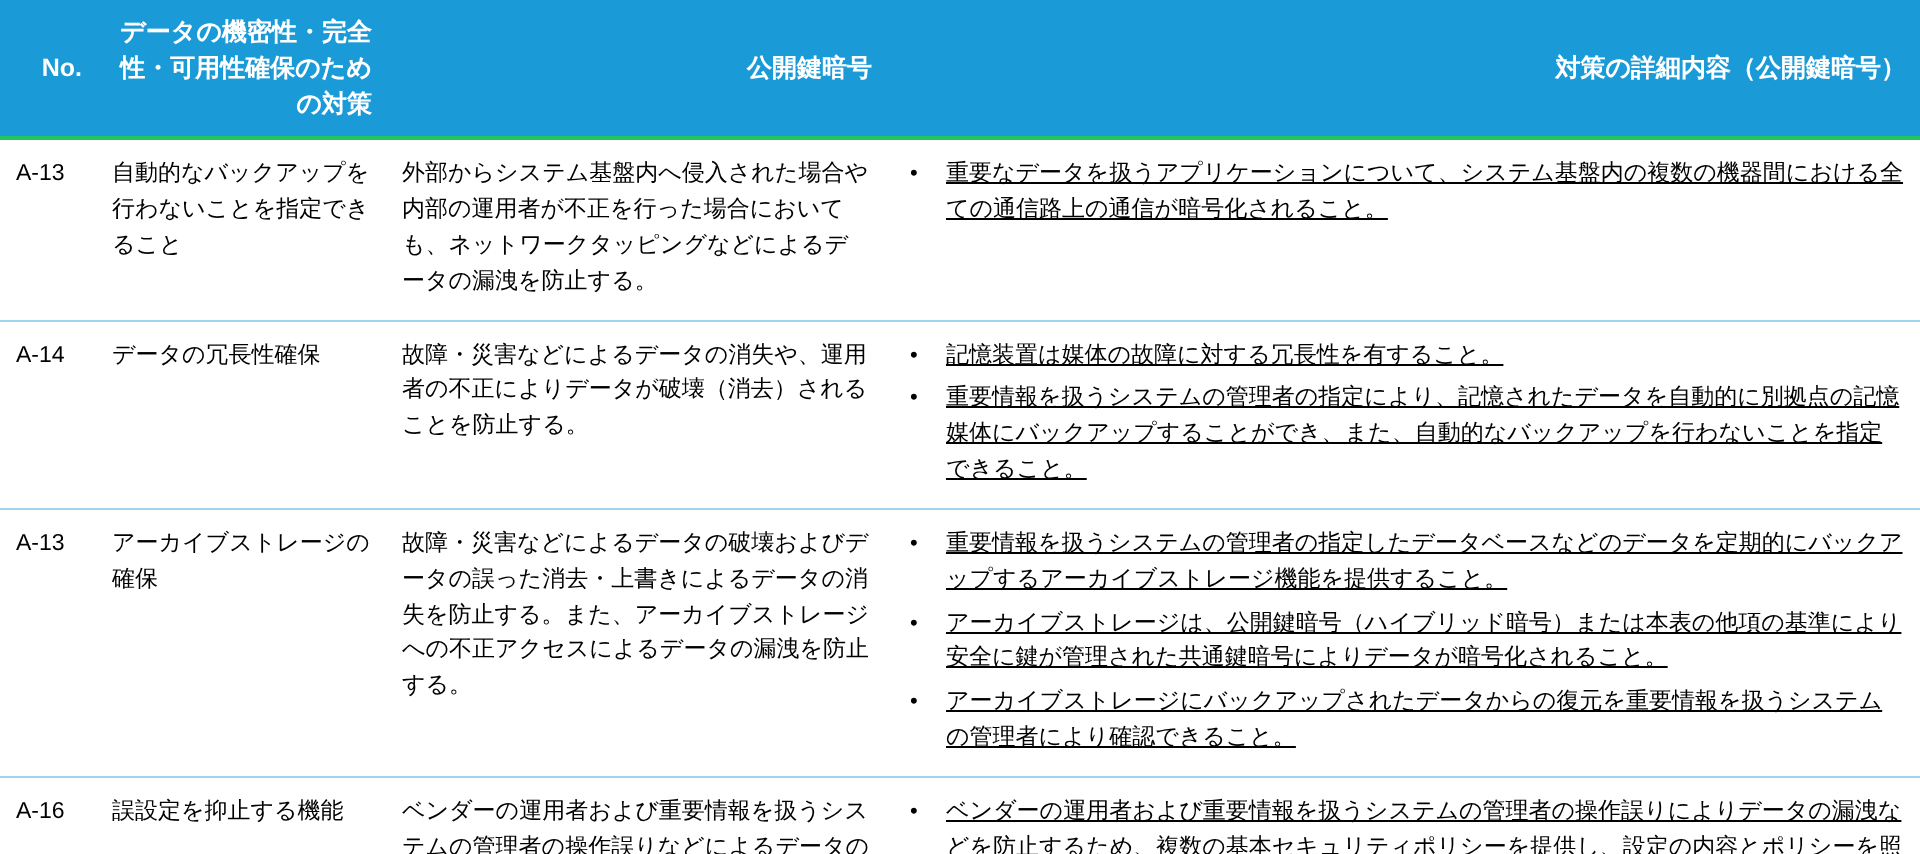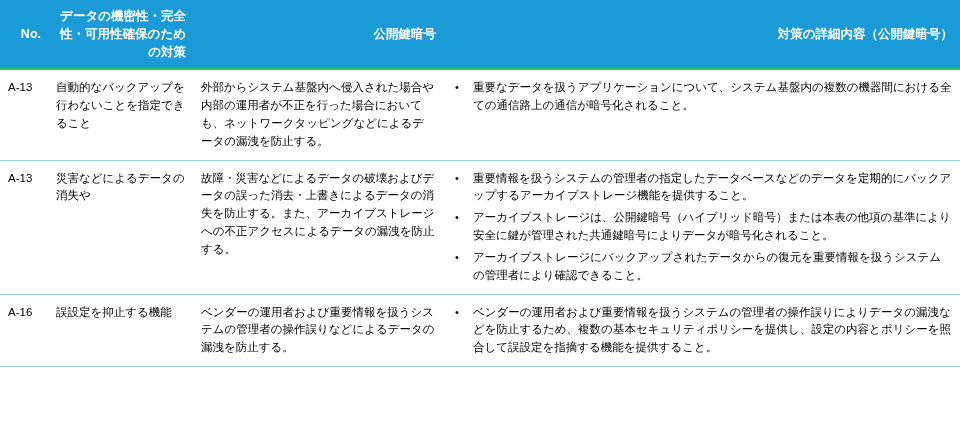--- a/index.html
+++ b/index.html
@@ -44,20 +44,21 @@
     border-top: 2px solid #22c55e;
   }
   td.col-no {
     white-space: nowrap;
     color: #000;
   }
   .bullet-list {
     margin: 0;
     padding: 0;
     list-style: none;
+    text-decoration: underline;
   }
   .bullet-list li {
     position: relative;
     padding-left: 22px;
     margin-bottom: 4px;
   }
   .bullet-list li:last-child {
     margin-bottom: 0;
   }
   .bullet-list li::before {
@@ -97,22 +98,33 @@
       <td class="col-no">A-13</td>
       <td>自動的なバックアップを行わないことを指定できること</td>
       <td>外部からシステム基盤内へ侵入された場合や内部の運用者が不正を行った場合においても、ネットワークタッピングなどによるデータの漏洩を防止する。</td>
       <td>
         <ul class="bullet-list">
           <li>重要なデータを扱うアプリケーションについて、システム基盤内の複数の機器間における全ての通信路上の通信が暗号化されること。</li>
         </ul>
       </td>
     </tr>
     <tr>
+      <td class="col-no">A-14</td>
+      <td>データの冗長性確保</td>
+      <td>故障・災害などによるデータの消失や、運用者の不正によりデータが破壊（消去）されることを防止する。</td>
+      <td>
+        <ul class="bullet-list">
+          <li>記憶装置は媒体の故障に対する冗長性を有すること。</li>
+          <li>重要情報を扱うシステムの管理者の指定により、記憶されたデータを自動的に別拠点の記憶媒体にバックアップすることができ、また、自動的なバックアップを行わないことを指定できること。</li>
+        </ul>
+      </td>
+    </tr>
+    <tr>
       <td class="col-no">A-13</td>
-      <td>災害などによるデータの消失や</td>
+      <td>アーカイブストレージの確保</td>
       <td>故障・災害などによるデータの破壊およびデータの誤った消去・上書きによるデータの消失を防止する。また、アーカイブストレージへの不正アクセスによるデータの漏洩を防止する。</td>
       <td>
         <ul class="bullet-list">
           <li>重要情報を扱うシステムの管理者の指定したデータベースなどのデータを定期的にバックアップするアーカイブストレージ機能を提供すること。</li>
           <li>アーカイブストレージは、公開鍵暗号（ハイブリッド暗号）または本表の他項の基準により安全に鍵が管理された共通鍵暗号によりデータが暗号化されること。</li>
           <li>アーカイブストレージにバックアップされたデータからの復元を重要情報を扱うシステムの管理者により確認できること。</li>
         </ul>
       </td>
     </tr>
     <tr>

